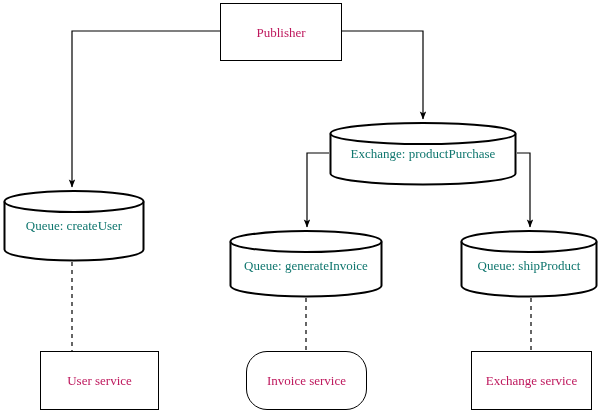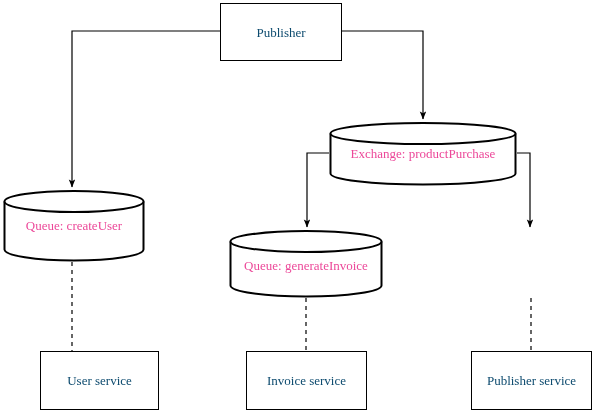--- a/index.html
+++ b/index.html
@@ -31,42 +31,42 @@
   
   .rect {
     border: 1px solid #000000;
     background: #ffffff;
     display: flex;
     align-items: center;
     justify-content: center;
   }
   .rect .label {
     font-size: 13px;
-    color: #0c4a6e;
+    color: #be185d;
     line-height: 1;
     white-space: nowrap;
   }
   
   .cyl {
     background: transparent;
   }
   .cyl .cyl-svg {
     position: absolute;
     left: 0;
     top: 0;
     width: 100%;
     height: 100%;
     overflow: visible;
   }
   .cyl .label {
     position: absolute;
     left: 50%;
     transform: translate(-50%, -50%);
     font-size: 13px;
-    color: #ec4899;
+    color: #0f766e;
     line-height: 1;
     white-space: nowrap;
   }
 </style>
 </head>
 <body>
 
 <div id="canvas">
 
   <svg id="edges" viewBox="0 0 602 411" xmlns="http://www.w3.org/2000/svg">
@@ -112,26 +112,33 @@
   </div>
 
   <div class="node cyl" style="left:229px; top:230px; width:154px; height:68px;text-align:right;">
     <svg class="cyl-svg" viewBox="0 0 154 68" preserveAspectRatio="none" xmlns="http://www.w3.org/2000/svg">
       <path d="M1.5,11.5 L1.5,55.5 A75.5,11 0 0 0 152.5,55.5 L152.5,11.5" fill="#ffffff" stroke="#000000" stroke-width="2" vector-effect="non-scaling-stroke"></path>
       <ellipse cx="77" cy="11.5" rx="75.5" ry="10.5" fill="#ffffff" stroke="#000000" stroke-width="2" vector-effect="non-scaling-stroke"></ellipse>
     </svg>
     <span class="label" style="top:35px;">Queue: generateInvoice</span>
   </div>
 
+  <div class="node cyl" style="left:460px; top:230px; width:138px; height:68px;">
+    <svg class="cyl-svg" viewBox="0 0 138 68" preserveAspectRatio="none" xmlns="http://www.w3.org/2000/svg">
+      <path d="M1.5,11.5 L1.5,55.5 A67.5,11 0 0 0 136.5,55.5 L136.5,11.5" fill="#ffffff" stroke="#000000" stroke-width="2" vector-effect="non-scaling-stroke"></path>
+      <ellipse cx="69" cy="11.5" rx="67.5" ry="10.5" fill="#ffffff" stroke="#000000" stroke-width="2" vector-effect="non-scaling-stroke"></ellipse>
+    </svg>
+    <span class="label" style="top:35px;">Queue: shipProduct</span>
+  </div>
 
   <div class="node rect" style="left:12px; top:351px; width:119px; height:59px;margin-left:28px;">
     <span class="label">User service</span>
   </div>
 
-  <div class="node rect" style="left:246px; top:351px; width:121px; height:59px;">
+  <div class="node rect" style="left:246px; top:351px; width:121px; height:59px;border-radius:21px;">
     <span class="label">Invoice service</span>
   </div>
 
   <div class="node rect" style="left:471px; top:351px; width:121px; height:59px;">
-    <span class="label">Publisher service</span>
+    <span class="label">Exchange service</span>
   </div>
 
 </div>
 
 </body></html>

